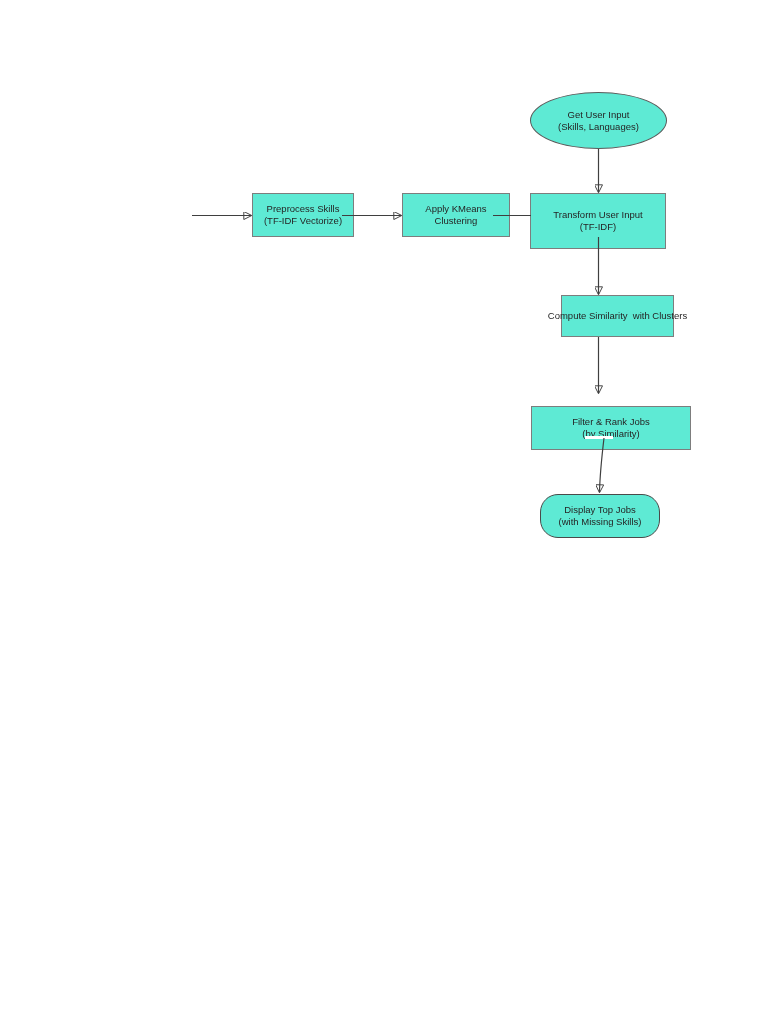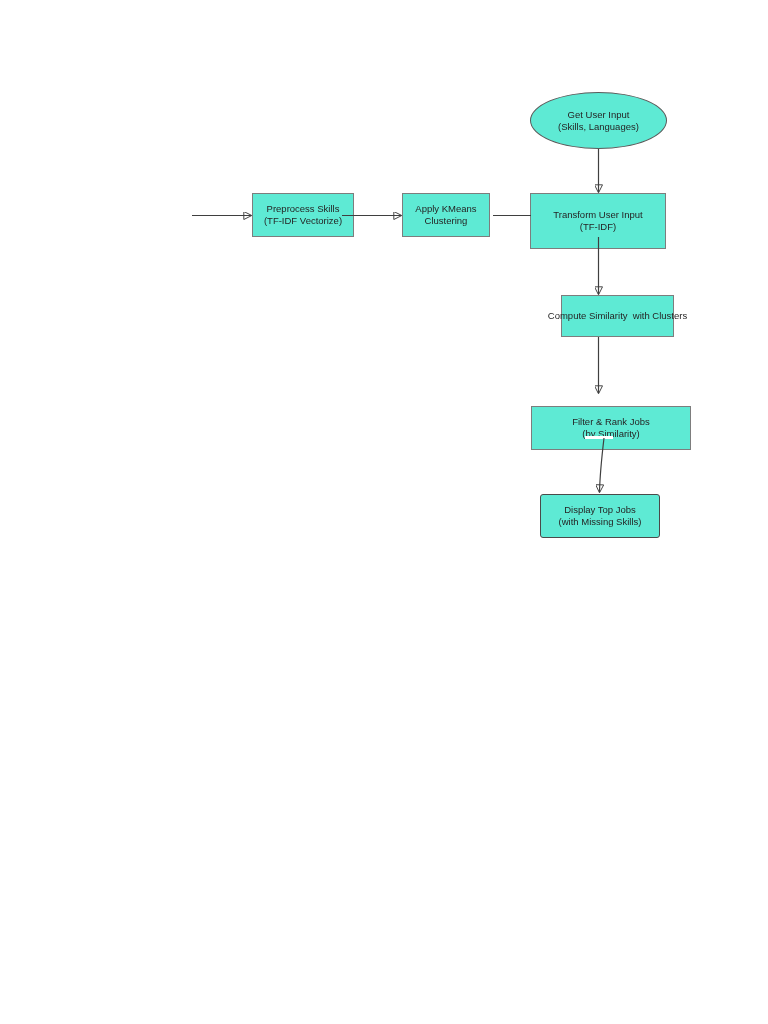--- a/index.html
+++ b/index.html
@@ -31,21 +31,21 @@
     z-index: 1;
   }
   .node .label {
     white-space: pre;
   }
   .ellipse {
     border-radius: 50%;
     border-color: #5a5a5a;
   }
   .terminator {
-    border-radius: 3px;
+    border-radius: 18px;
     border-color: #4a4a4a;
   }
   .border-gap {
     position: absolute;
     background: #ffffff;
     z-index: 2;
   }
   .edges {
     position: absolute;
     left: 0;
@@ -68,21 +68,21 @@
     <div class="label">Get User Input</div>
     <div class="label">(Skills, Languages)</div>
   </div>
 
 
   <div class="node" style="left:252px; top:193px; width:102px; height:44px;">
     <div class="label">Preprocess Skills</div>
     <div class="label">(TF-IDF Vectorize)</div>
   </div>
 
-  <div class="node" style="left:402px; top:193px; width:88px; height:44px;">
+  <div class="node" style="left:402px; top:193px; width:108px; height:44px;">
     <div class="label">Apply KMeans</div>
     <div class="label">Clustering</div>
   </div>
 
   <div class="node" style="left:530px; top:193px; width:136px; height:56px;">
     <div class="label">Transform User Input</div>
     <div class="label">(TF-IDF)</div>
   </div>
 
   <div class="node" style="left:561px; top:295px; width:113px; height:42px;">

